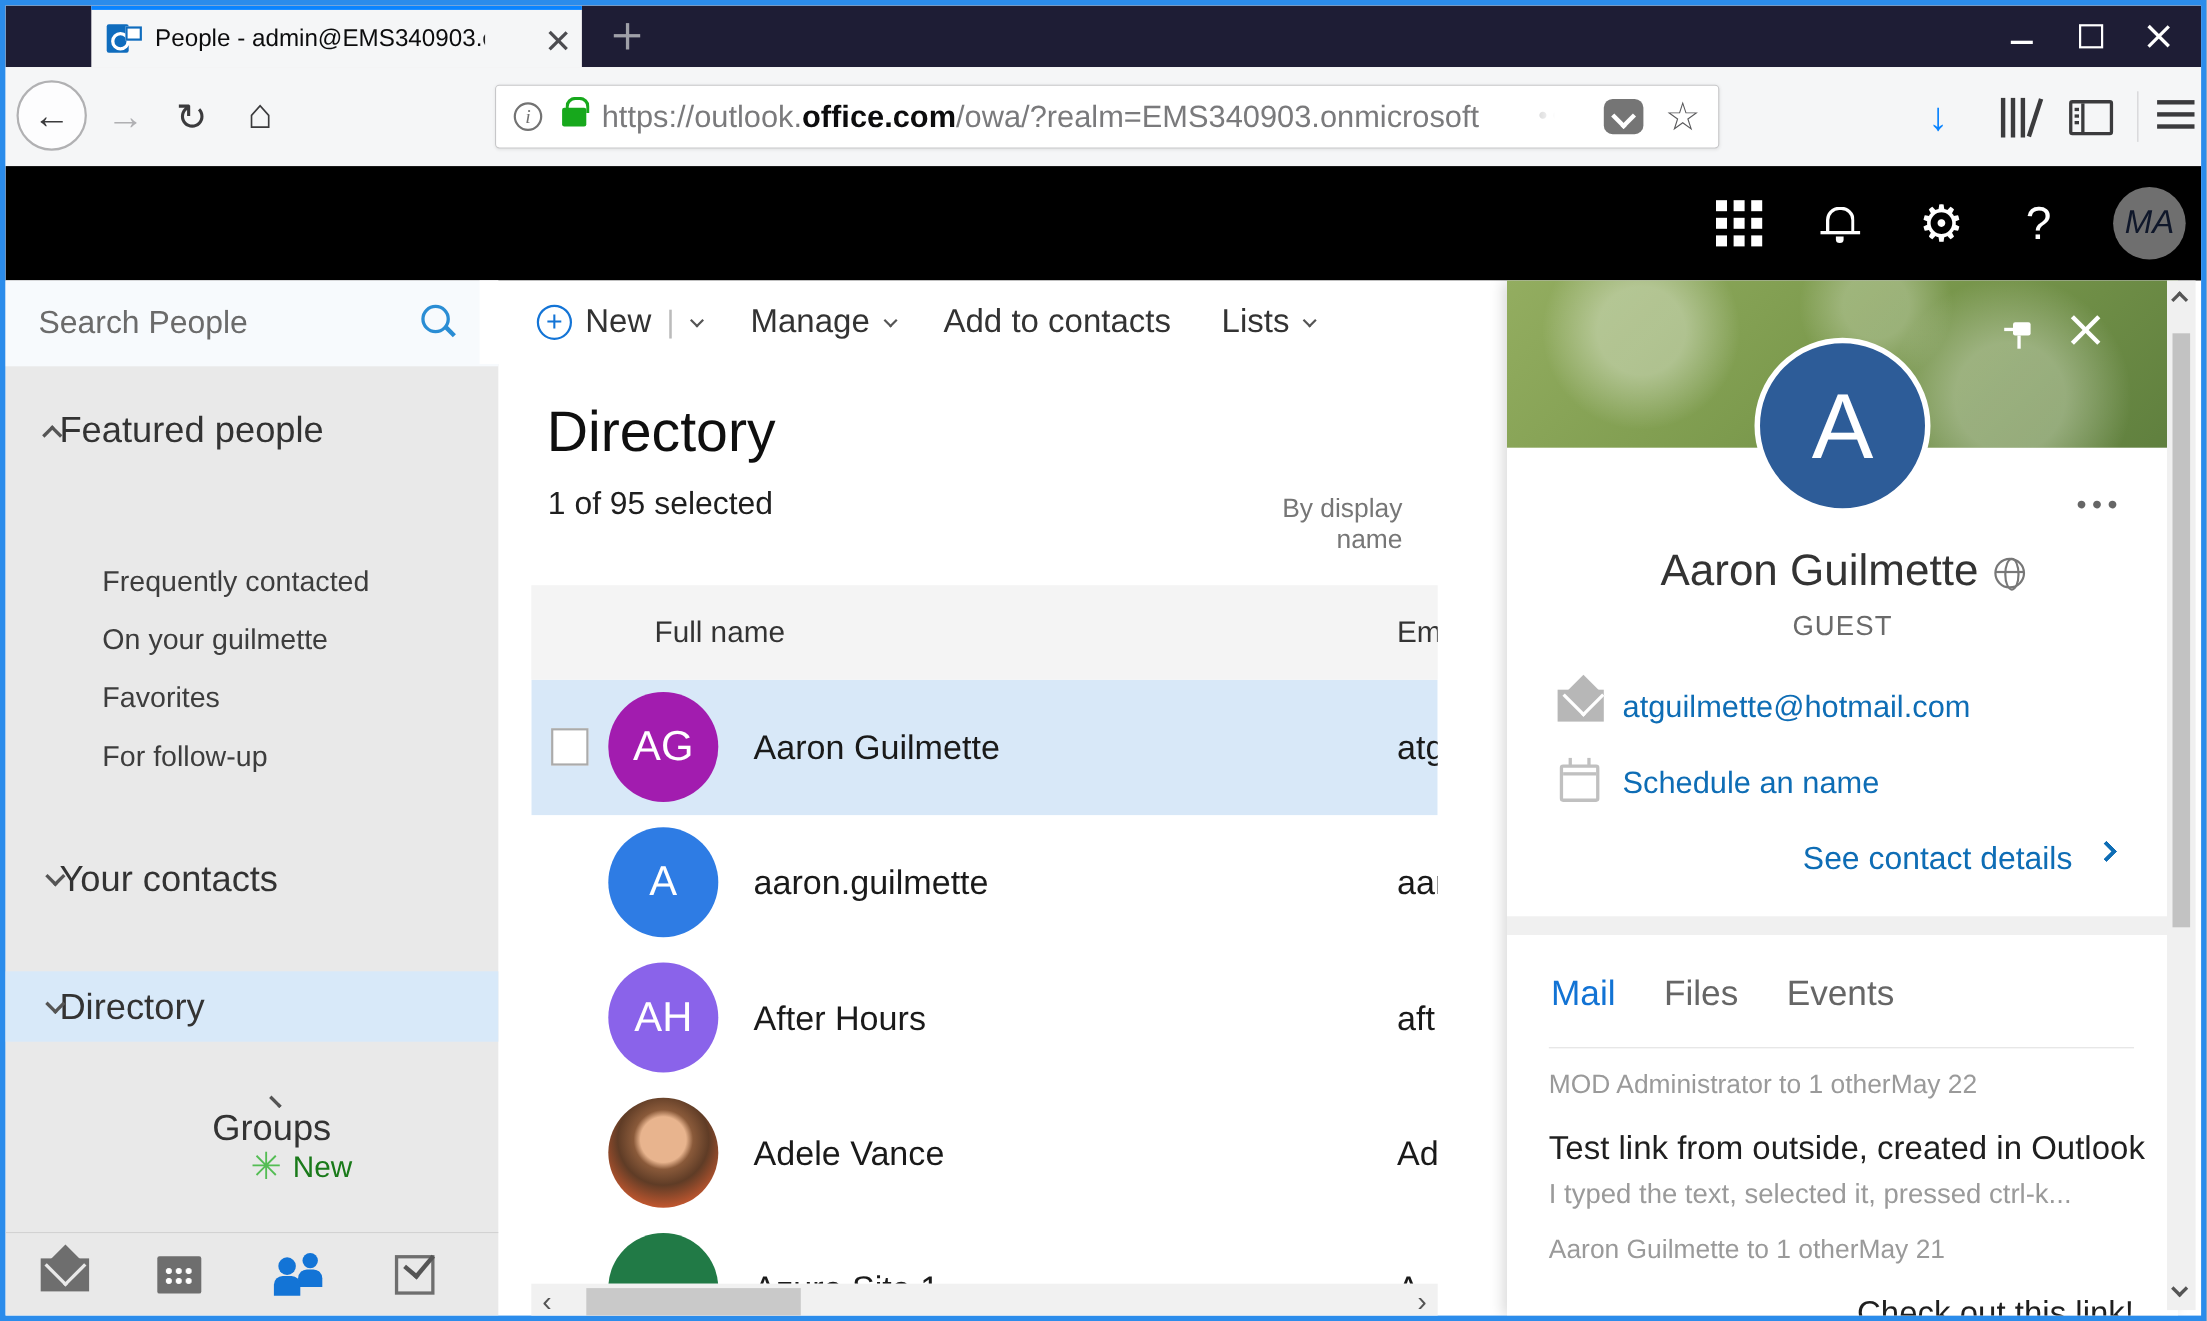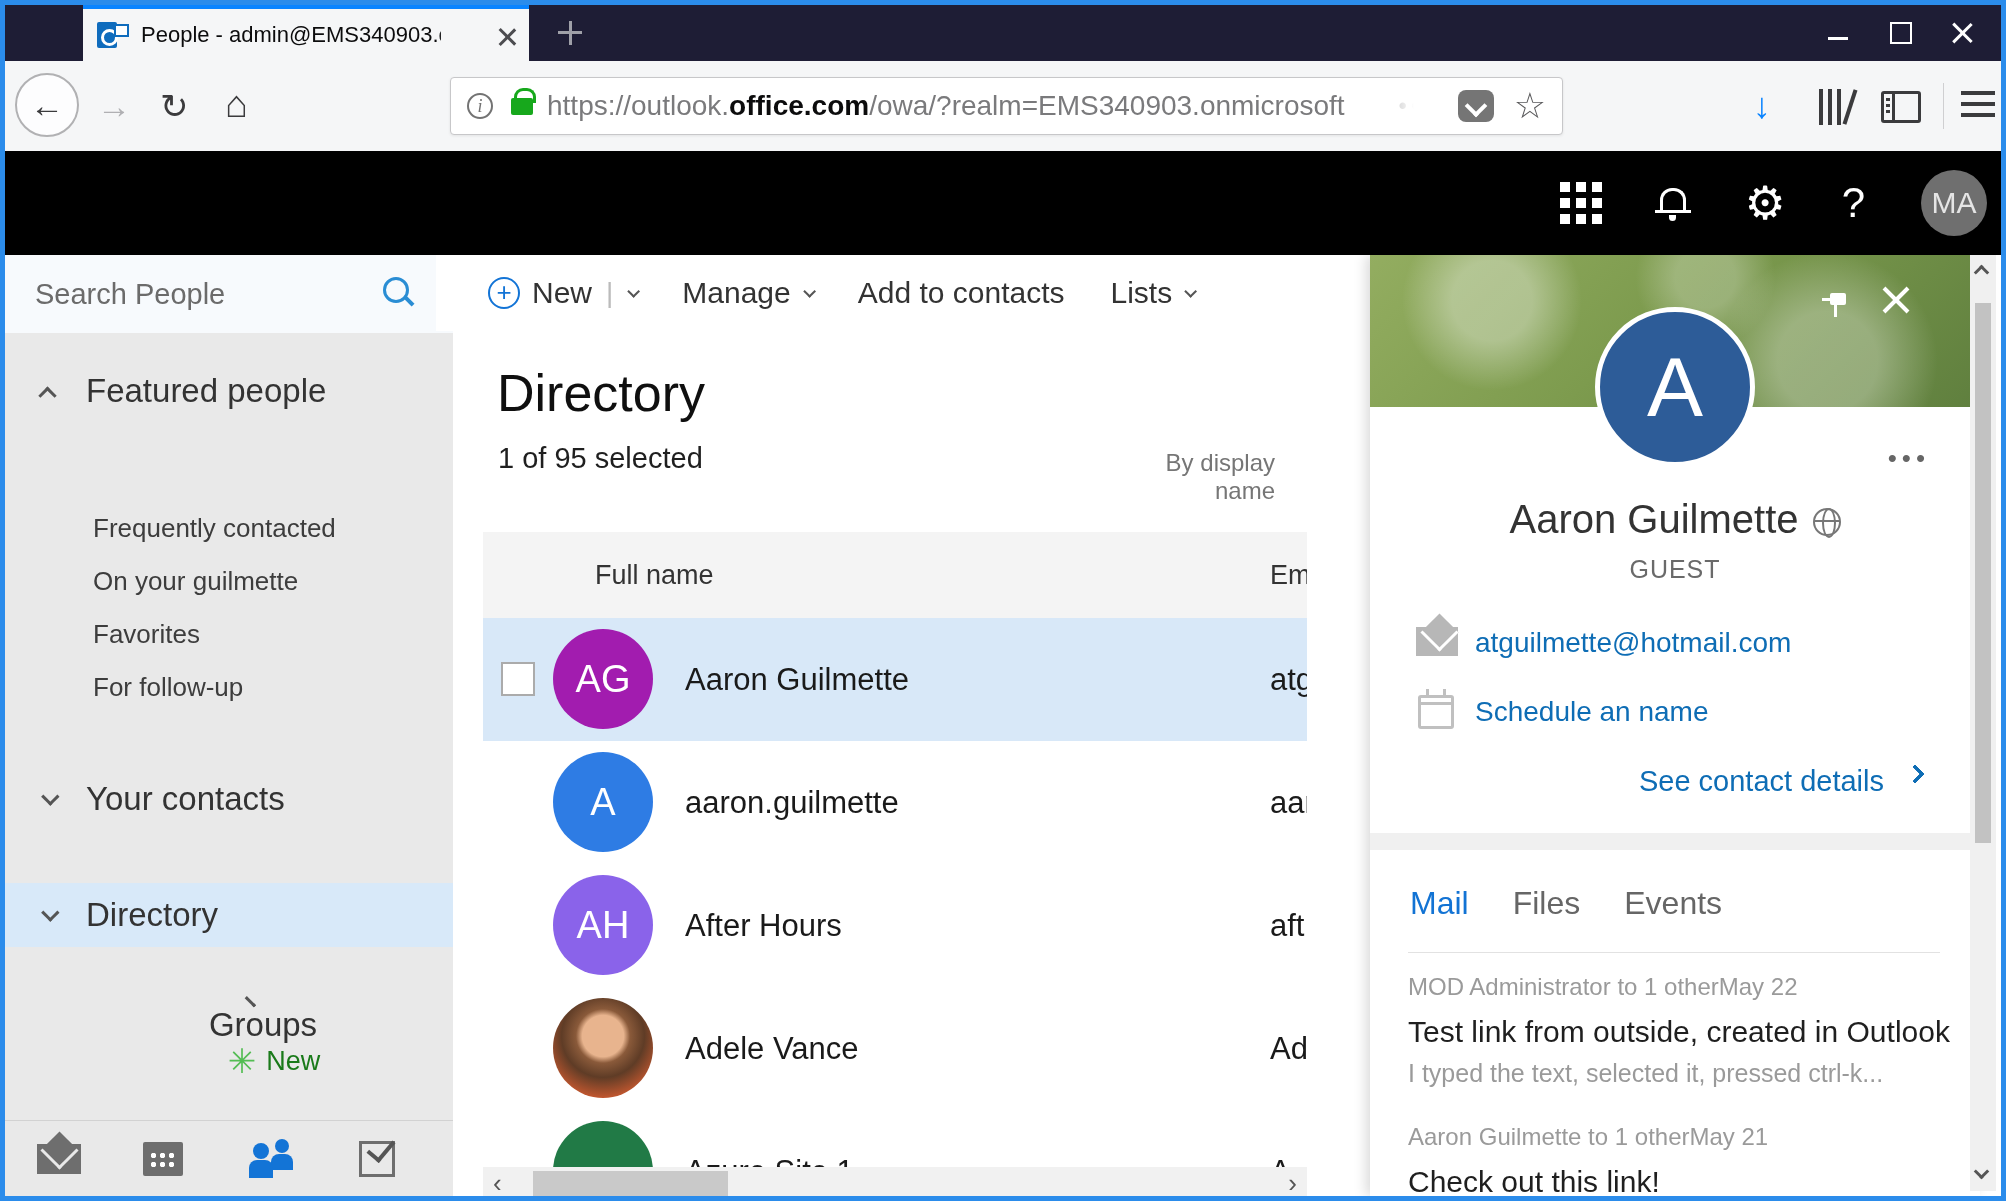--- a/index.html
+++ b/index.html
@@ -76,37 +76,37 @@
             display:flex; align-items:center; justify-content:flex-end; padding-right:14px; gap:56px; }
   .waffle { width:42px; height:42px; display:grid; grid-template-columns:repeat(3,10px); grid-template-rows:repeat(3,10px); gap:6px; }
   .waffle i { background:#fff; }
   .bell { position:relative; width:30px; height:30px; }
   .bell::before { content:""; position:absolute; left:2px; top:0; width:20px; height:22px;
                   border:3px solid #fff; border-bottom:none; border-radius:12px 12px 0 0; }
   .bell::after { content:""; position:absolute; left:-3px; top:22px; width:36px; height:3px; background:#fff; }
   .bell i { position:absolute; left:11px; top:27px; width:7px; height:6px; background:#fff; border-radius:0 0 6px 6px; }
   .gear { font-size:46px; color:#fff; line-height:1; }
   .q-ico { font-size:42px; color:#fff; font-weight:300; }
-  .me-avatar { width:66px; height:66px; border-radius:50%; background:#6f6f6f; color:#e5e5e5;
-               font-size:30px; display:flex; align-items:center; justify-content:center; }
+  .me-avatar { width:66px; height:66px; border-radius:50%; background:#6f6f6f; color:#0f172a;
+               font-size:30px; display:flex; align-items:center; justify-content:center;font-style:italic; }
 
   
   .sidebar { position:absolute; left:0; top:250px; width:448px; bottom:0; background:#e9e9e9; }
   .search-row { position:absolute; left:0; top:0; width:100%; height:78px; background:#f7fafd; }
   .search-input { position:absolute; left:30px; top:18px; width:300px; height:42px; border:none; outline:none;
                   background:transparent; font-size:29px; color:#666; font-family:"Liberation Sans", sans-serif; }
   .search-input::placeholder { color:#6b6b6b; opacity:1; }
   .mag { position:absolute; right:36px; top:20px; width:36px; height:36px; }
   .mag::before { content:""; position:absolute; left:2px; top:2px; width:20px; height:20px; border:3.5px solid #2a8dd4; border-radius:50%; }
   .mag::after { content:""; position:absolute; left:22px; top:24px; width:12px; height:3.5px; background:#2a8dd4; transform:rotate(45deg); }
   .chev { display:inline-block; width:13px; height:13px; border-right:3px solid #555; border-bottom:3px solid #555; }
   .chev-up { transform:rotate(-135deg) translate(-3px,-3px); }
   .chev-down { transform:rotate(45deg) translateY(-4px); }
   .side-section { position:absolute; left:0; width:100%; height:64px; display:flex; align-items:center; padding-left:36px; }
-  .side-section .lbl { font-size:33px; color:#333; margin-left:32px; }
+  .side-section .lbl { font-size:33px; color:#333; }
   .side-section.sel { background:#d8e9f9; }
   .side-child { position:absolute; left:88px; font-size:26px; color:#3d3d3d; }
   .new-badge { margin-left:54px; display:flex; align-items:center; gap:10px; }
   .new-badge .ast { color:#54bd54; font-size:34px; line-height:1; }
   .new-badge .txt { color:#1a7a1a; font-size:27px; }
   .side-divider { position:absolute; left:0; right:0; top:865px; height:1px; background:#d2d2d2; }
   .modbar { position:absolute; left:0; right:0; top:866px; bottom:0; display:flex; align-items:center; padding-left:32px; gap:62px; }
   .mi-mail { position:relative; width:44px; height:30px; background:#6e6e6e; }
   .mi-mail::after { content:""; position:absolute; left:5px; top:-7px; width:24px; height:24px; background:#6e6e6e;
                     border:3px solid #e9e9e9; border-left:none; border-bottom:none; transform:rotate(135deg) ; margin-left:4px;}
@@ -192,21 +192,21 @@
   .p-sched { position:absolute; left:105px; top:441px; font-size:28px; color:#0e6db5; }
   .p-details { position:absolute; right:96px; top:510px; font-size:29px; color:#0e6db5; }
   .p-details-chev { position:absolute; right:58px; top:512px; width:14px; height:14px;
                     border-right:4px solid #0e6db5; border-bottom:4px solid #0e6db5; transform:rotate(-45deg); border-radius:1px; }
   .p-band { position:absolute; left:0; top:578px; width:100%; height:17px; background:#f0f0f0; }
   .p-tabs { position:absolute; left:40px; top:630px; display:flex; gap:44px; font-size:32px; color:#666; }
   .p-tabs .active { color:#1273d4; }
   .p-tabline { position:absolute; left:38px; right:40px; top:697px; height:1px; background:#e2e2e2; }
   .msg { position:absolute; left:38px; right:40px; }
   .msg-meta { font-size:24px; color:#9a9a9a; display:flex; }
-  .msg-subj { font-size:30px; color:#1f1f1f; margin-top:14px; white-space:nowrap; }
+  .msg-subj { font-size:30px; color:#1f1f1f; margin-top:27px; white-space:nowrap;text-align:right; }
   .msg-prev { font-size:25px; color:#9a9a9a; margin-top:10px; white-space:nowrap; }
   .msg1 { top:718px; } .msg2 { top:868px; }
 
   
   .vscroll { position:absolute; right:5px; top:250px; width:26px; bottom:5px; background:#f0f0f0; }
   .vs-thumb { position:absolute; left:5px; top:48px; width:16px; height:540px; background:#c2c2c2; }
   .vs-up { position:absolute; left:6px; top:12px; width:11px; height:11px; border-right:3px solid #555; border-bottom:3px solid #555; transform:rotate(-135deg); }
   .vs-down { position:absolute; left:6px; bottom:14px; width:11px; height:11px; border-right:3px solid #555; border-bottom:3px solid #555; transform:rotate(45deg); }
 </style>
 </head>

